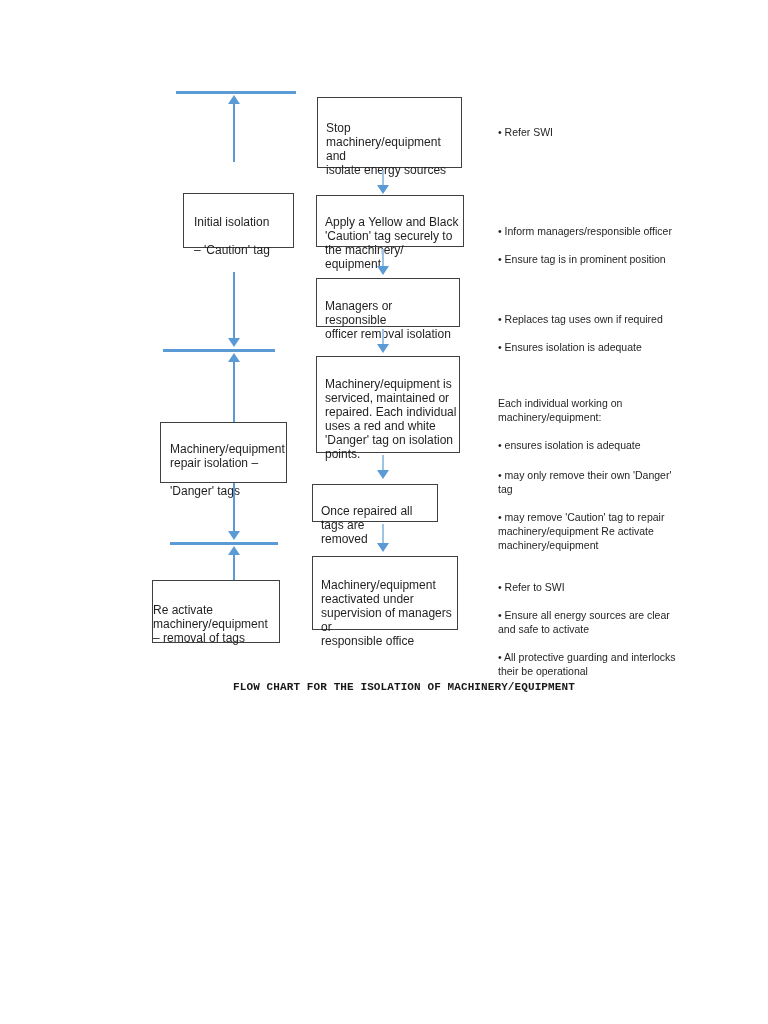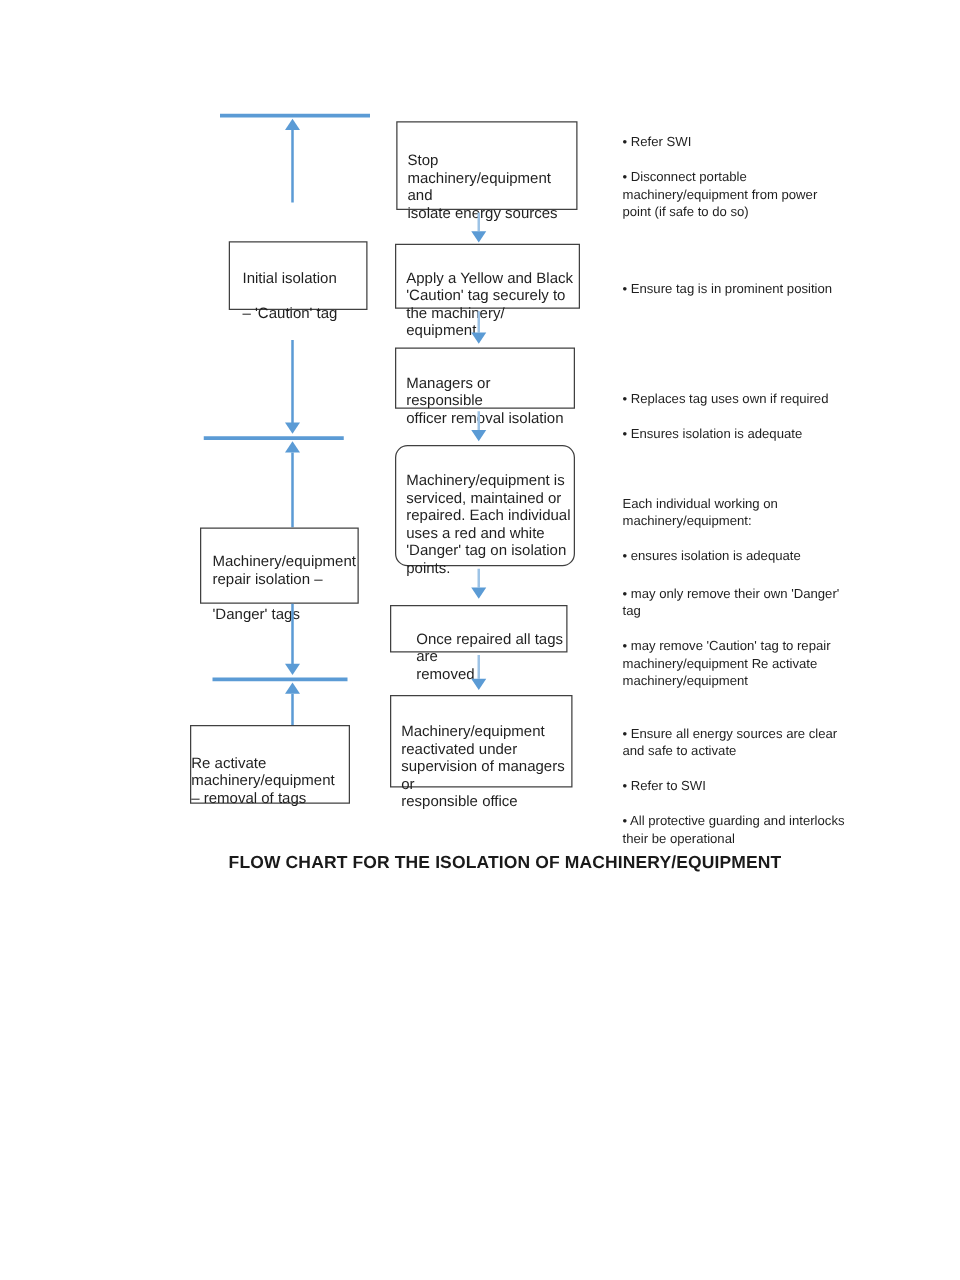--- a/index.html
+++ b/index.html
@@ -39,24 +39,25 @@
   }
   .tri-down{
     position:absolute;width:0;height:0;
     border-left:6px solid transparent;border-right:6px solid transparent;
     border-top:9px solid var(--accent,#5B9BD5);
   }
   .chart-title{
     position:absolute;
     left:40px;top:681px;width:728px;
     text-align:center;
-    font-size:14px;
+    font-size:11px;
     font-weight:700;
     color:#1a1a1a;
     letter-spacing:0.1px;
+    font-family:Liberation Mono, monospace;
   }
 </style>
 </head>
 <body>
 
 <div class="page">
 
   <div class="hline" style="left:176px;top:91px;width:120px;"></div>
   <div class="tri-up" style="left:228px;top:95px;"></div>
   <div class="vline" style="left:233px;top:104px;height:58px;"></div>
@@ -111,55 +112,53 @@
   <div class="tri-down" style="left:377px;top:266px;"></div>
 
   <div class="box" style="left:316px;top:278px;width:144px;height:49px;padding:6px 2px 0 8px;">
     <span>Managers or responsible
 officer removal isolation</span>
   </div>
 
   <div class="shaft" style="left:382px;top:329px;height:15px;"></div>
   <div class="tri-down" style="left:377px;top:344px;"></div>
 
-  <div class="box" style="left:316px;top:356px;width:144px;height:97px;padding:6px 2px 0 8px;border-radius:10px;">
+  <div class="box" style="left:316px;top:356px;width:144px;height:97px;padding:6px 2px 0 8px;">
     <span>Machinery/equipment is
 serviced, maintained or
 repaired. Each individual
 uses a red and white
 'Danger' tag on isolation
 points.</span>
   </div>
 
   <div class="shaft" style="left:382px;top:455px;height:15px;"></div>
   <div class="tri-down" style="left:377px;top:470px;"></div>
 
-  <div class="box" style="left:312px;top:484px;width:142px;height:38px;padding:5px 2px 0 20px;">
+  <div class="box" style="left:312px;top:484px;width:126px;height:38px;padding:5px 2px 0 8px;">
     <span>Once repaired all tags are
 removed</span>
   </div>
 
   <div class="shaft" style="left:382px;top:524px;height:19px;"></div>
   <div class="tri-down" style="left:377px;top:543px;"></div>
 
   <div class="box" style="left:312px;top:556px;width:146px;height:74px;padding:7px 2px 0 8px;">
     <span>Machinery/equipment
 reactivated under
 supervision of managers or
 responsible office</span>
   </div>
 
-  <div class="note" style="left:498px;top:93px;width:230px;">
+  <div class="note" style="left:498px;top:111px;width:230px;">
     <div class="item">• Refer SWI</div>
-    <div class="item">• Disconnect portable
-machinery/equipment from power
-point (if safe to do so)</div>
   </div>
 
   <div class="note" style="left:498px;top:210px;width:240px;">
+    <div class="item">• Inform managers/responsible officer</div>
     <div class="item">• Ensure tag is in prominent position</div>
   </div>
 
   <div class="note" style="left:498px;top:298px;width:240px;">
     <div class="item">• Replaces tag uses own if required</div>
     <div class="item">• Ensures isolation is adequate</div>
   </div>
 
   <div class="note" style="left:498px;top:382px;width:240px;">
     <div class="item">Each individual working on
@@ -169,22 +168,22 @@
 
   <div class="note" style="left:498px;top:454px;width:240px;">
     <div class="item">• may only remove their own 'Danger'
 tag</div>
     <div class="item">• may remove 'Caution' tag to repair
 machinery/equipment Re activate
 machinery/equipment</div>
   </div>
 
   <div class="note" style="left:498px;top:566px;width:240px;">
+    <div class="item">• Refer to SWI</div>
     <div class="item">• Ensure all energy sources are clear
 and safe to activate</div>
-    <div class="item">• Refer to SWI</div>
     <div class="item">• All protective guarding and interlocks
 their be operational</div>
   </div>
 
   <div class="chart-title">FLOW CHART FOR THE ISOLATION OF MACHINERY/EQUIPMENT</div>
 
 </div>
 
 </body></html>

